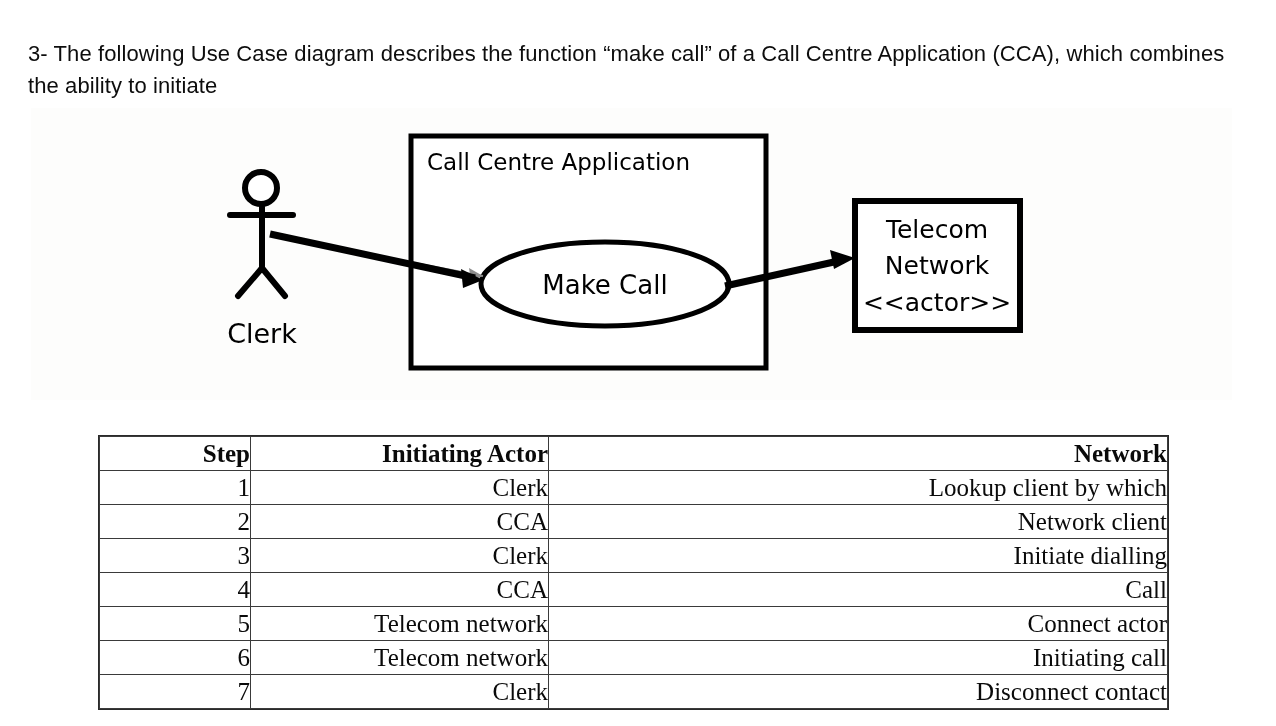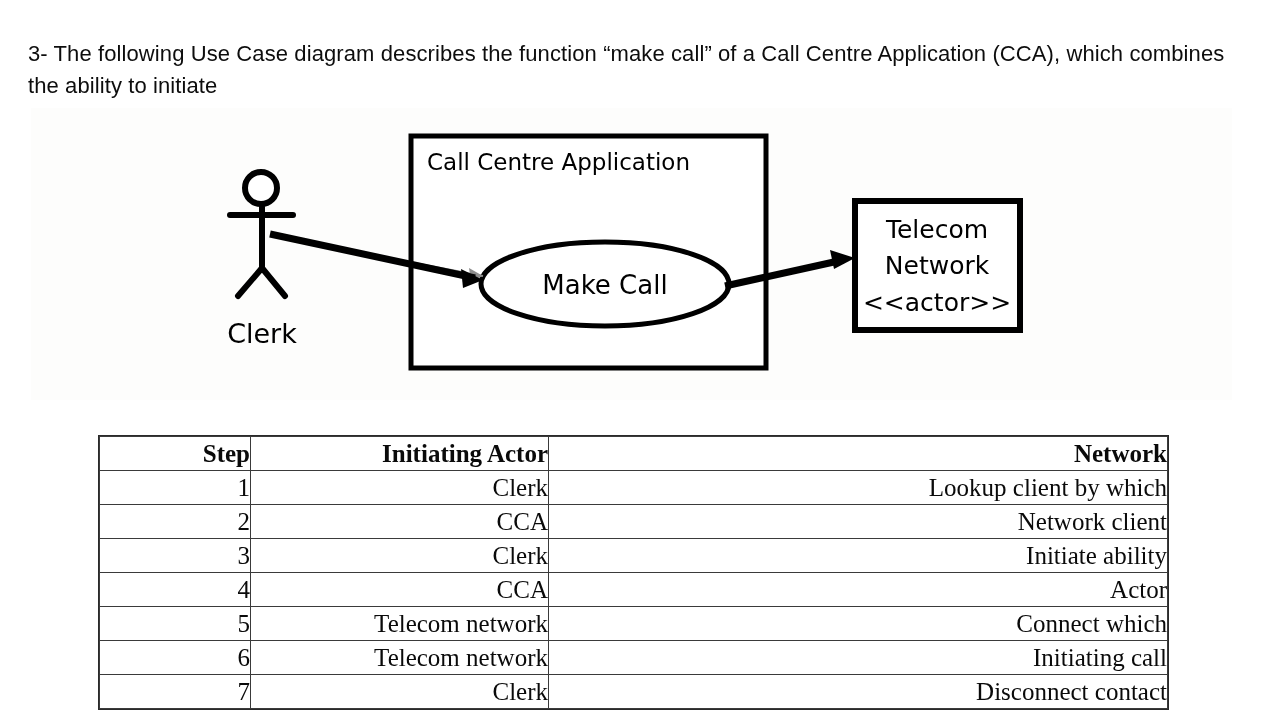--- a/index.html
+++ b/index.html
@@ -163,31 +163,31 @@
       <td>Lookup client by which</td>
     </tr>
     <tr>
       <td>2</td>
       <td>CCA</td>
       <td>Network client</td>
     </tr>
     <tr>
       <td>3</td>
       <td>Clerk</td>
-      <td>Initiate ability</td>
+      <td>Initiate dialling</td>
     </tr>
     <tr>
       <td>4</td>
       <td>CCA</td>
-      <td>Actor</td>
+      <td>Call</td>
     </tr>
     <tr>
       <td>5</td>
       <td>Telecom network</td>
-      <td>Connect which</td>
+      <td>Connect actor</td>
     </tr>
     <tr>
       <td>6</td>
       <td>Telecom network</td>
       <td>Initiating call</td>
     </tr>
     <tr>
       <td>7</td>
       <td>Clerk</td>
       <td>Disconnect contact</td>

